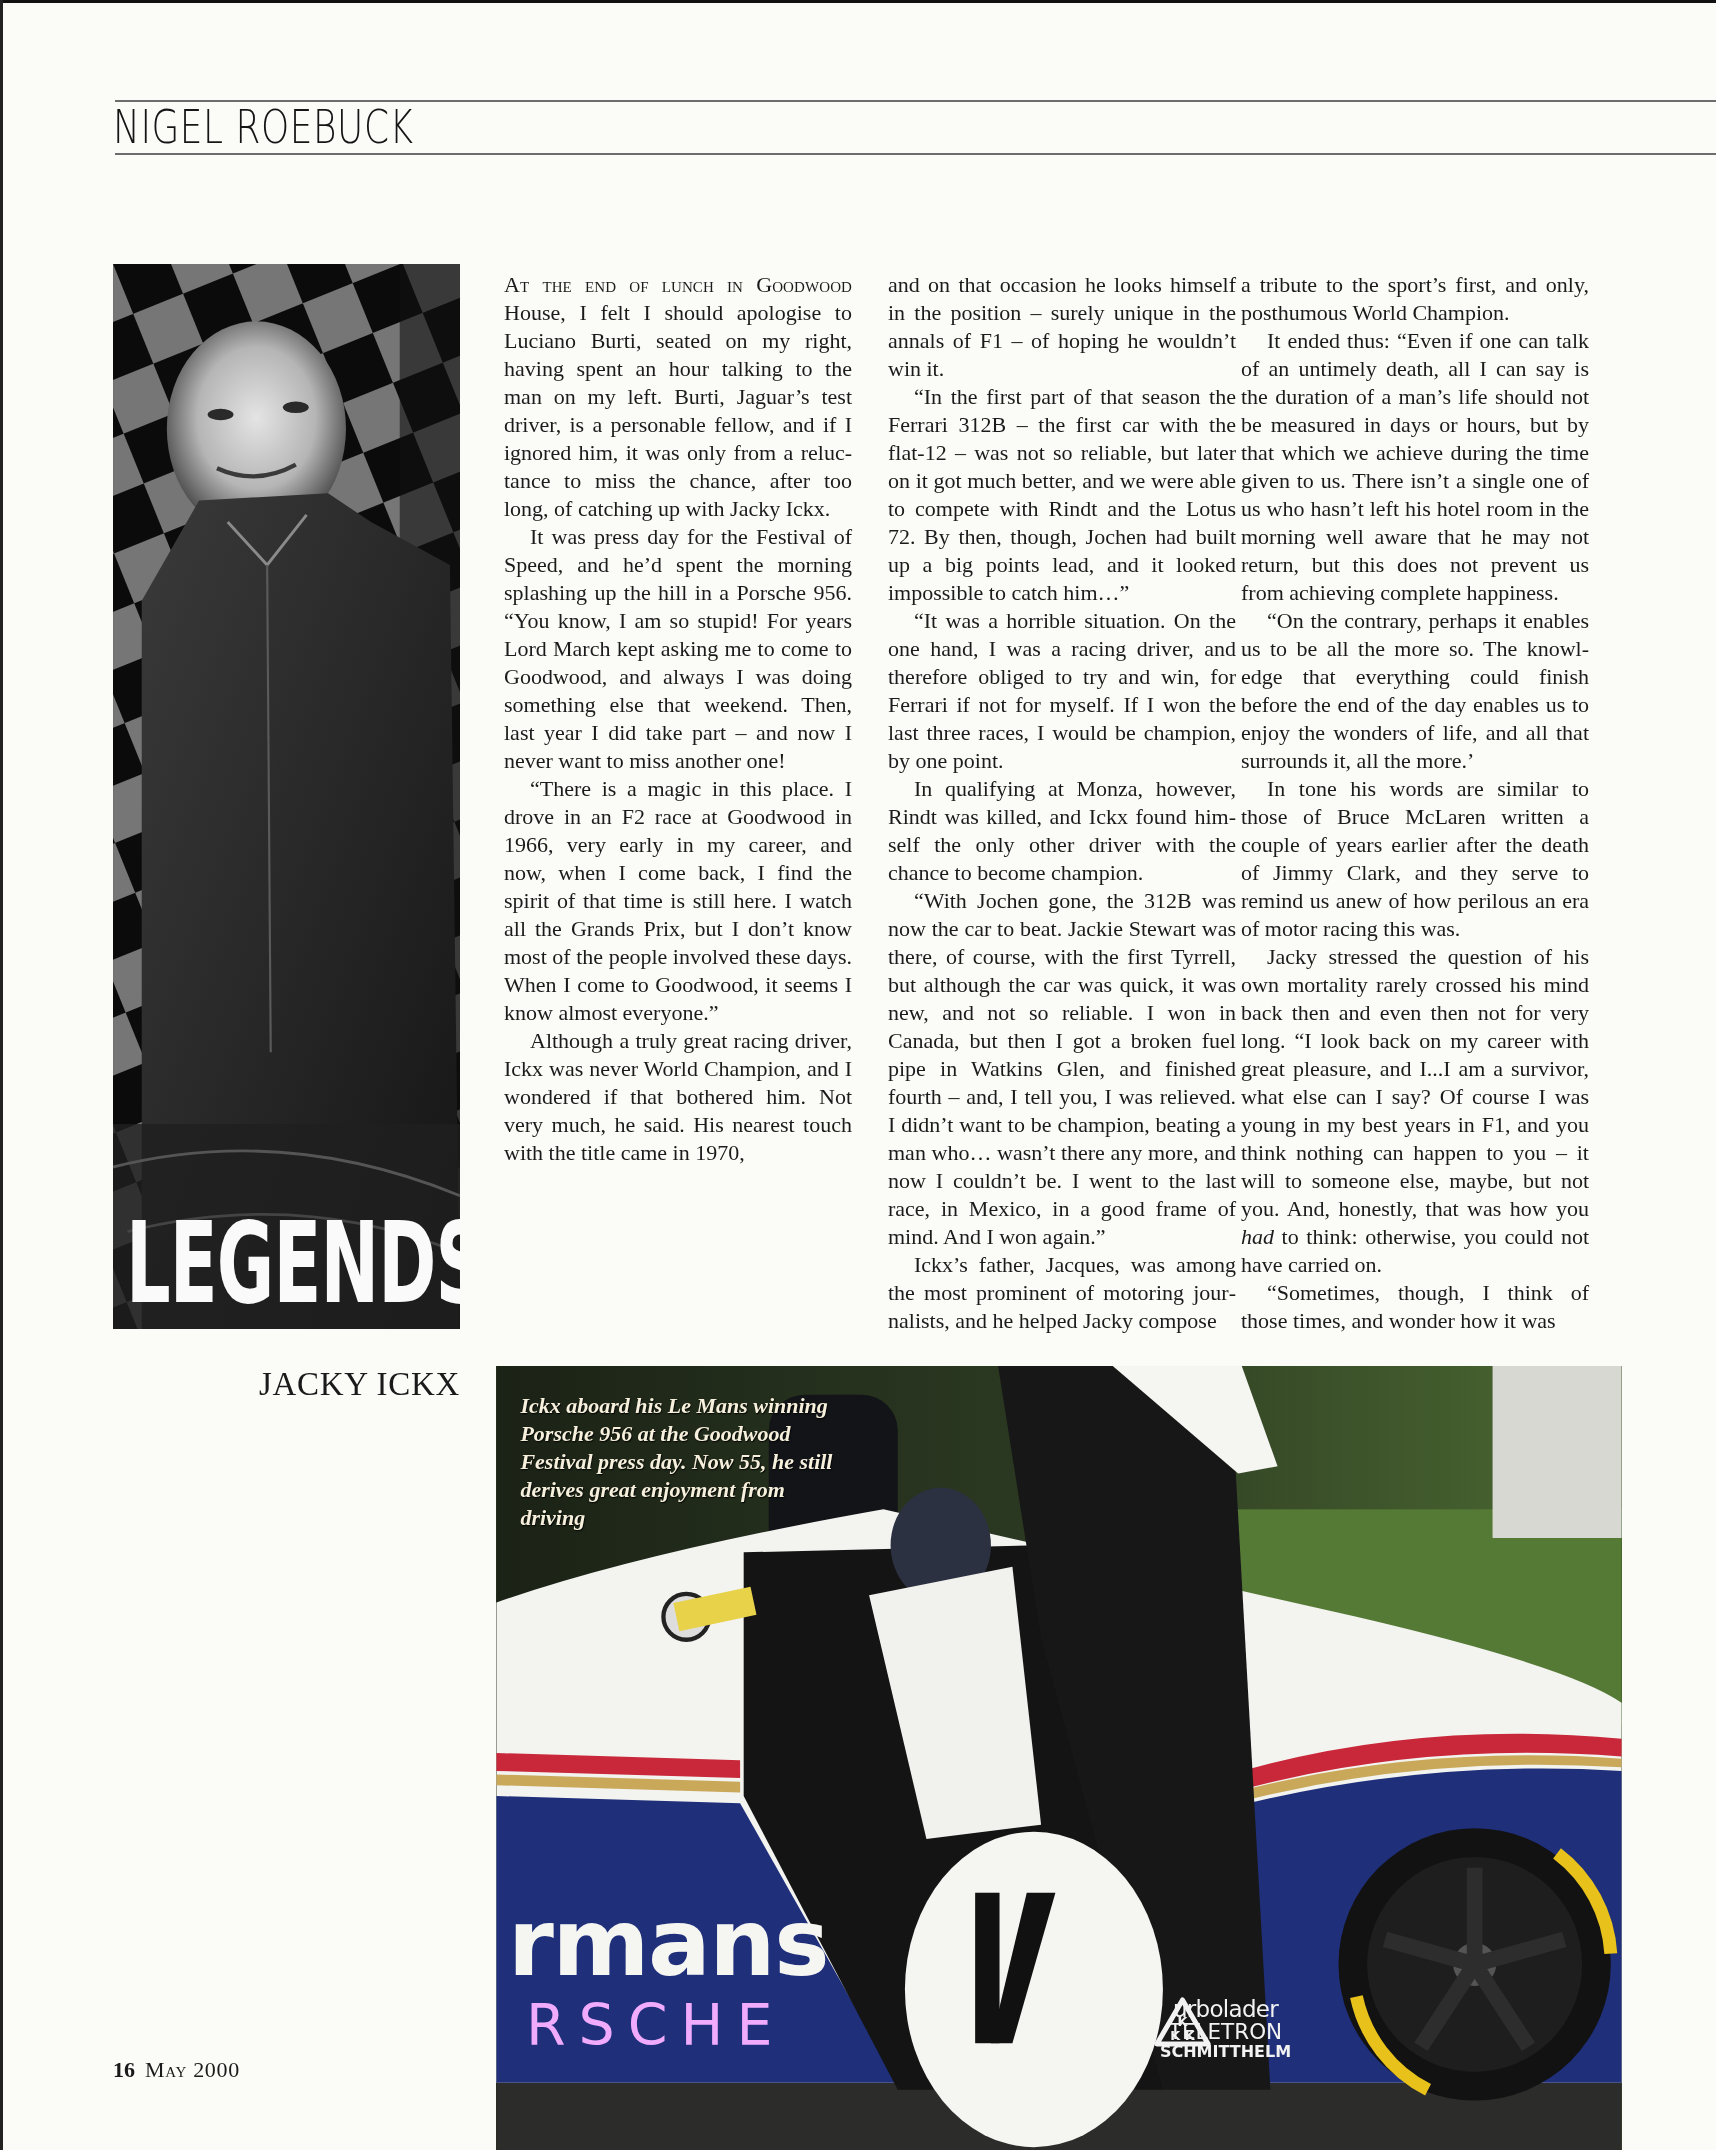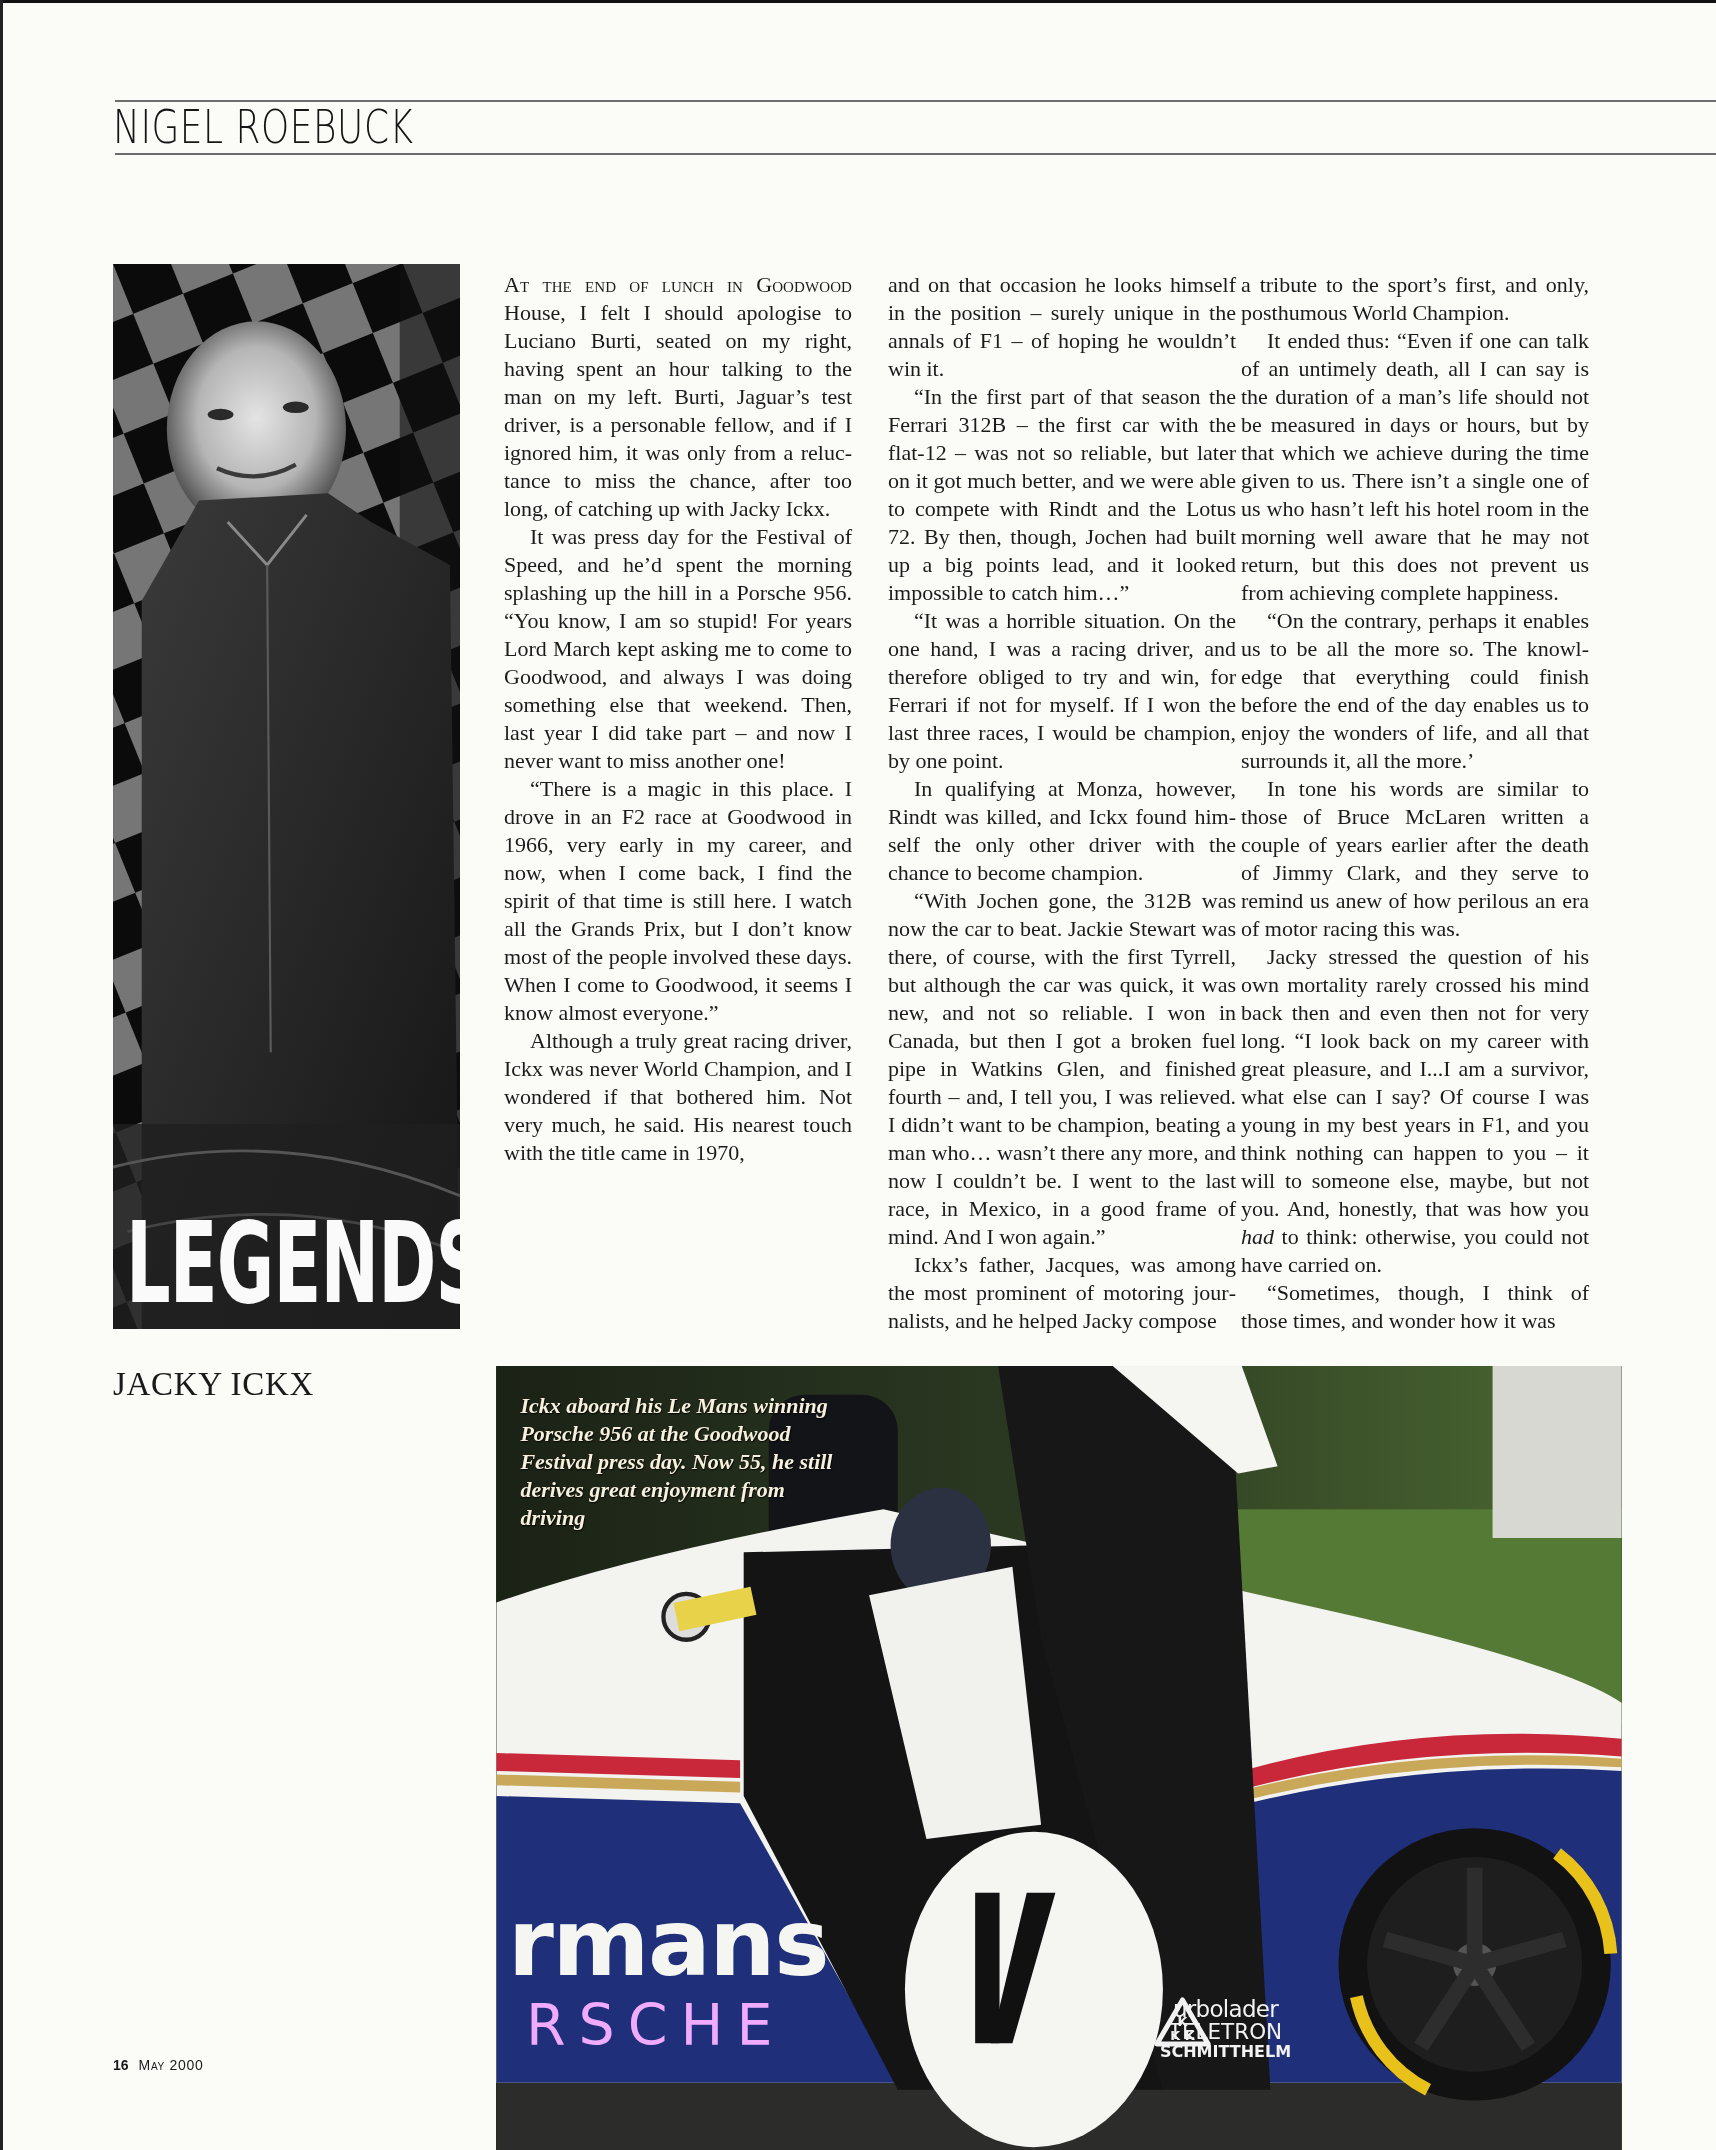--- a/index.html
+++ b/index.html
@@ -30,21 +30,21 @@
   }
   .portrait svg { position: absolute; left: 0; top: 0; }
   .legends {
     position: absolute; left: 13px; bottom: 16px;
     font-family: "DejaVu Sans", sans-serif; font-weight: bold;
     font-size: 113px; line-height: 100px; color: #fafafa;
     transform: scaleX(0.62); transform-origin: left bottom; letter-spacing: -1.4px;
     white-space: nowrap;
   }
   .subject-name {
-    position: absolute; left: 113px; top: 1366px; width: 347px; text-align: left;
+    position: absolute; left: 113px; top: 1366px; width: 347px; text-align: right;
     font-family: "Liberation Serif", serif; font-size: 33px; letter-spacing: 0.7px; color: #1a1a1a;
   }
 
   
   .col {
     position: absolute; top: 271px; width: 348px;
     font-size: 22px; line-height: 28px; text-align: justify;
     hyphens: manual;
   }
   .col1 { left: 504px; }
@@ -72,21 +72,21 @@
     position: absolute; left: 658px; top: 631px; width: 143px; text-align: center;
     font-family: "DejaVu Sans", sans-serif; color: #f2f2f2; font-weight: bold;
   }
   .sponsor .kkk { display:block; margin: 0 auto 2.9px; }
   .sponsor .l1 { font-size: 23px; line-height: 24.4px; font-weight: normal; letter-spacing: -0.7px; }
   .sponsor .l2 { font-size: 21.5px; line-height: 21.5px; font-weight: normal; }
   .sponsor .l3 { font-size: 16px; line-height: 17px; }
 
   .folio {
     position: absolute; left: 113px; top: 2057px;
-    font-family: Liberation Sans, sans-serif; font-size: 14px; color: #1a1a1a;
+    font-family: Liberation Serif, serif; font-size: 22px; color: #1a1a1a;
   }
   .folio .pg { font-weight: bold; margin-right: 10px; }
   .folio .date { font-variant: small-caps; font-weight: 300; letter-spacing: 0.7px; }
 </style>
 </head>
 <body>
 
 <div class="edge-top"></div>
 <div class="edge-left"></div>
 

